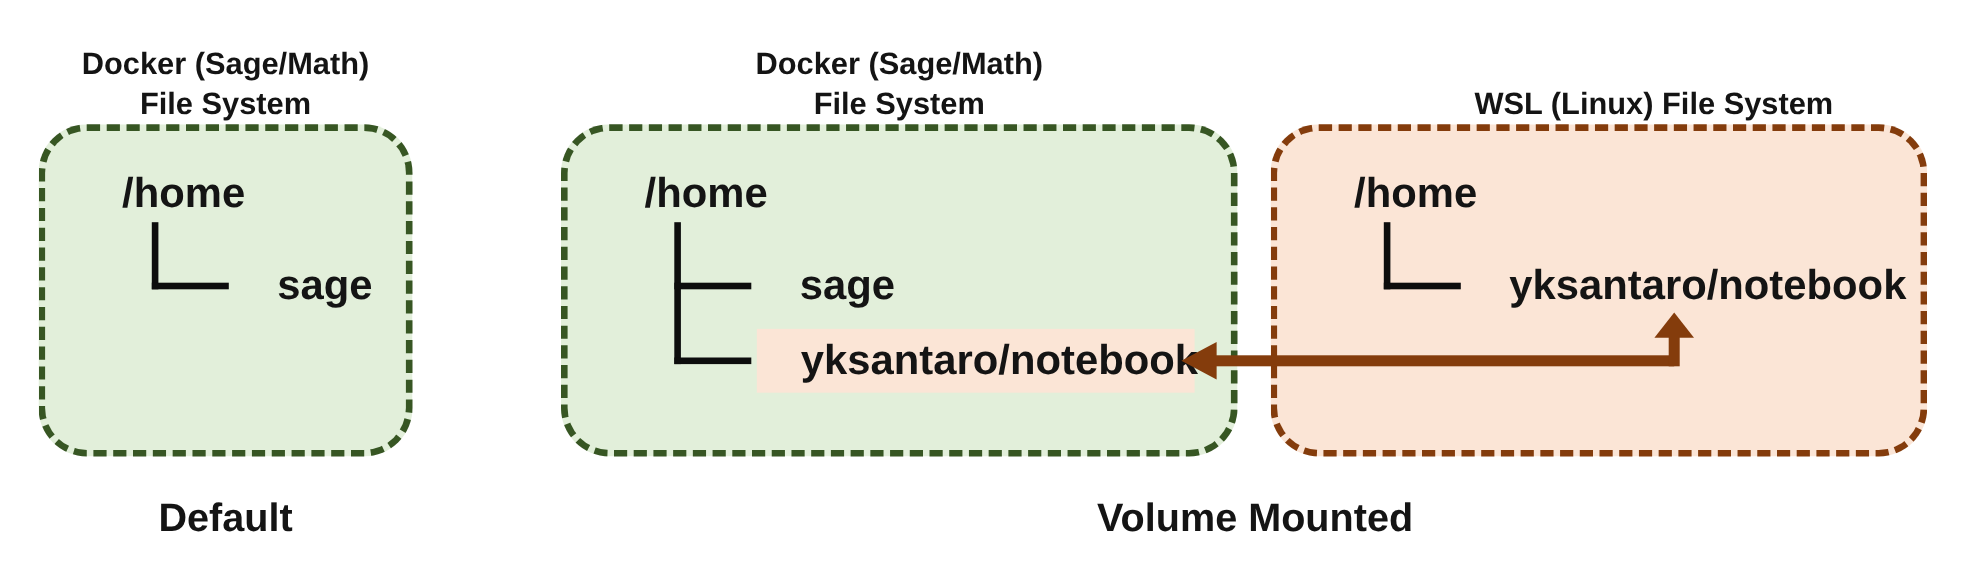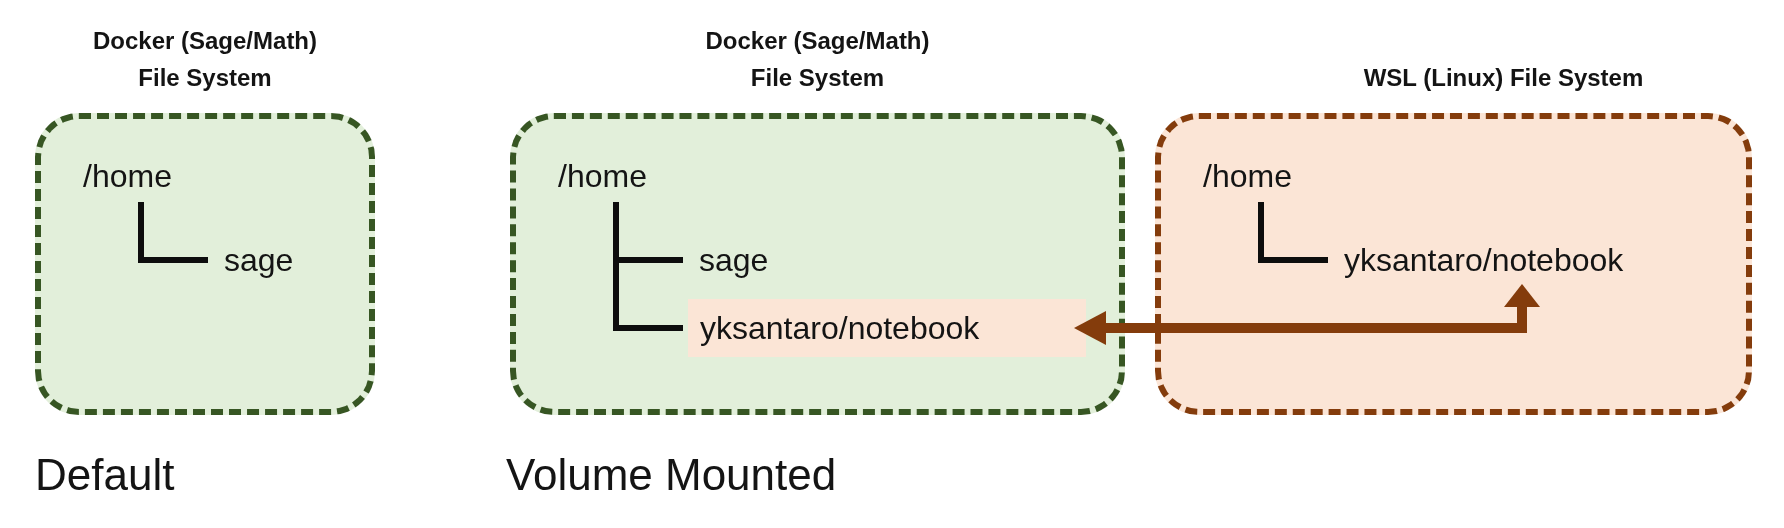--- a/index.html
+++ b/index.html
@@ -21,33 +21,33 @@
   .fs-box {
     position: absolute; top: 113px; height: 302px;
     border: 6px dashed; border-radius: 44px;
     box-sizing: border-box;
   }
   .fs-box.green { background: var(--green-fill); border-color: var(--green-border); }
   .fs-box.peach { background: var(--orange-fill); border-color: var(--orange-border); }
 
   .box-title {
     position: absolute; text-align: center;
-    font-weight: bold; font-size: 24px; line-height: 37px;
-    color: var(--text-color); letter-spacing: 0;
+    font-weight: bold; font-size: 28px; line-height: 37px;
+    color: var(--text-color); letter-spacing: 0; margin-top: 17px;
   }
   .node {
-    position: absolute; font-weight: normal; font-size: 32px;
-    line-height: 44px; color: var(--text-color); white-space: nowrap;
+    position: absolute; font-weight: bold; font-size: 38px;
+    line-height: 44px; color: var(--text-color); white-space: nowrap; margin-left: 28px;
   }
   .tline { position: absolute; background: var(--line-color); }
   .highlight { position: absolute; background: var(--orange-fill); }
 
   .caption {
-    position: absolute; 
-    font-weight: normal; font-size: 44px; color: var(--text-color);
+    position: absolute; text-align: center;
+    font-weight: bold; font-size: 36px; color: var(--text-color);
   }
 
   .arrow-seg { position: absolute; background: var(--arrow-color); }
   .arrow-head-left {
     position: absolute; width: 0; height: 0;
     border-top: 17px solid transparent;
     border-bottom: 17px solid transparent;
     border-right: 32px solid var(--arrow-color);
   }
   .arrow-head-up {
@@ -98,13 +98,13 @@
 <div class="node" style="left:1203px; top:154px;">/home</div>
 <div class="tline" style="left:1258px; top:202px; width:6px; height:61px;"></div>
 <div class="tline" style="left:1258px; top:257px; width:70px; height:6px;"></div>
 <div class="node" style="left:1344px; top:238px;">yksantaro/notebook</div>
 
 <div class="arrow-head-left" style="left:1074px; top:311px;"></div>
 <div class="arrow-seg" style="left:1100px; top:323px; width:422px; height:10px;"></div>
 <div class="arrow-seg" style="left:1517px; top:304px; width:10px; height:29px;"></div>
 <div class="arrow-head-up" style="left:1504px; top:284px;"></div>
 
-<div class="caption" style="left:506px; width:1242px; top:450px;">Volume Mounted</div>
+<div class="caption" style="left:520px; width:1242px; top:450px;">Volume Mounted</div>
 
 </body></html>

